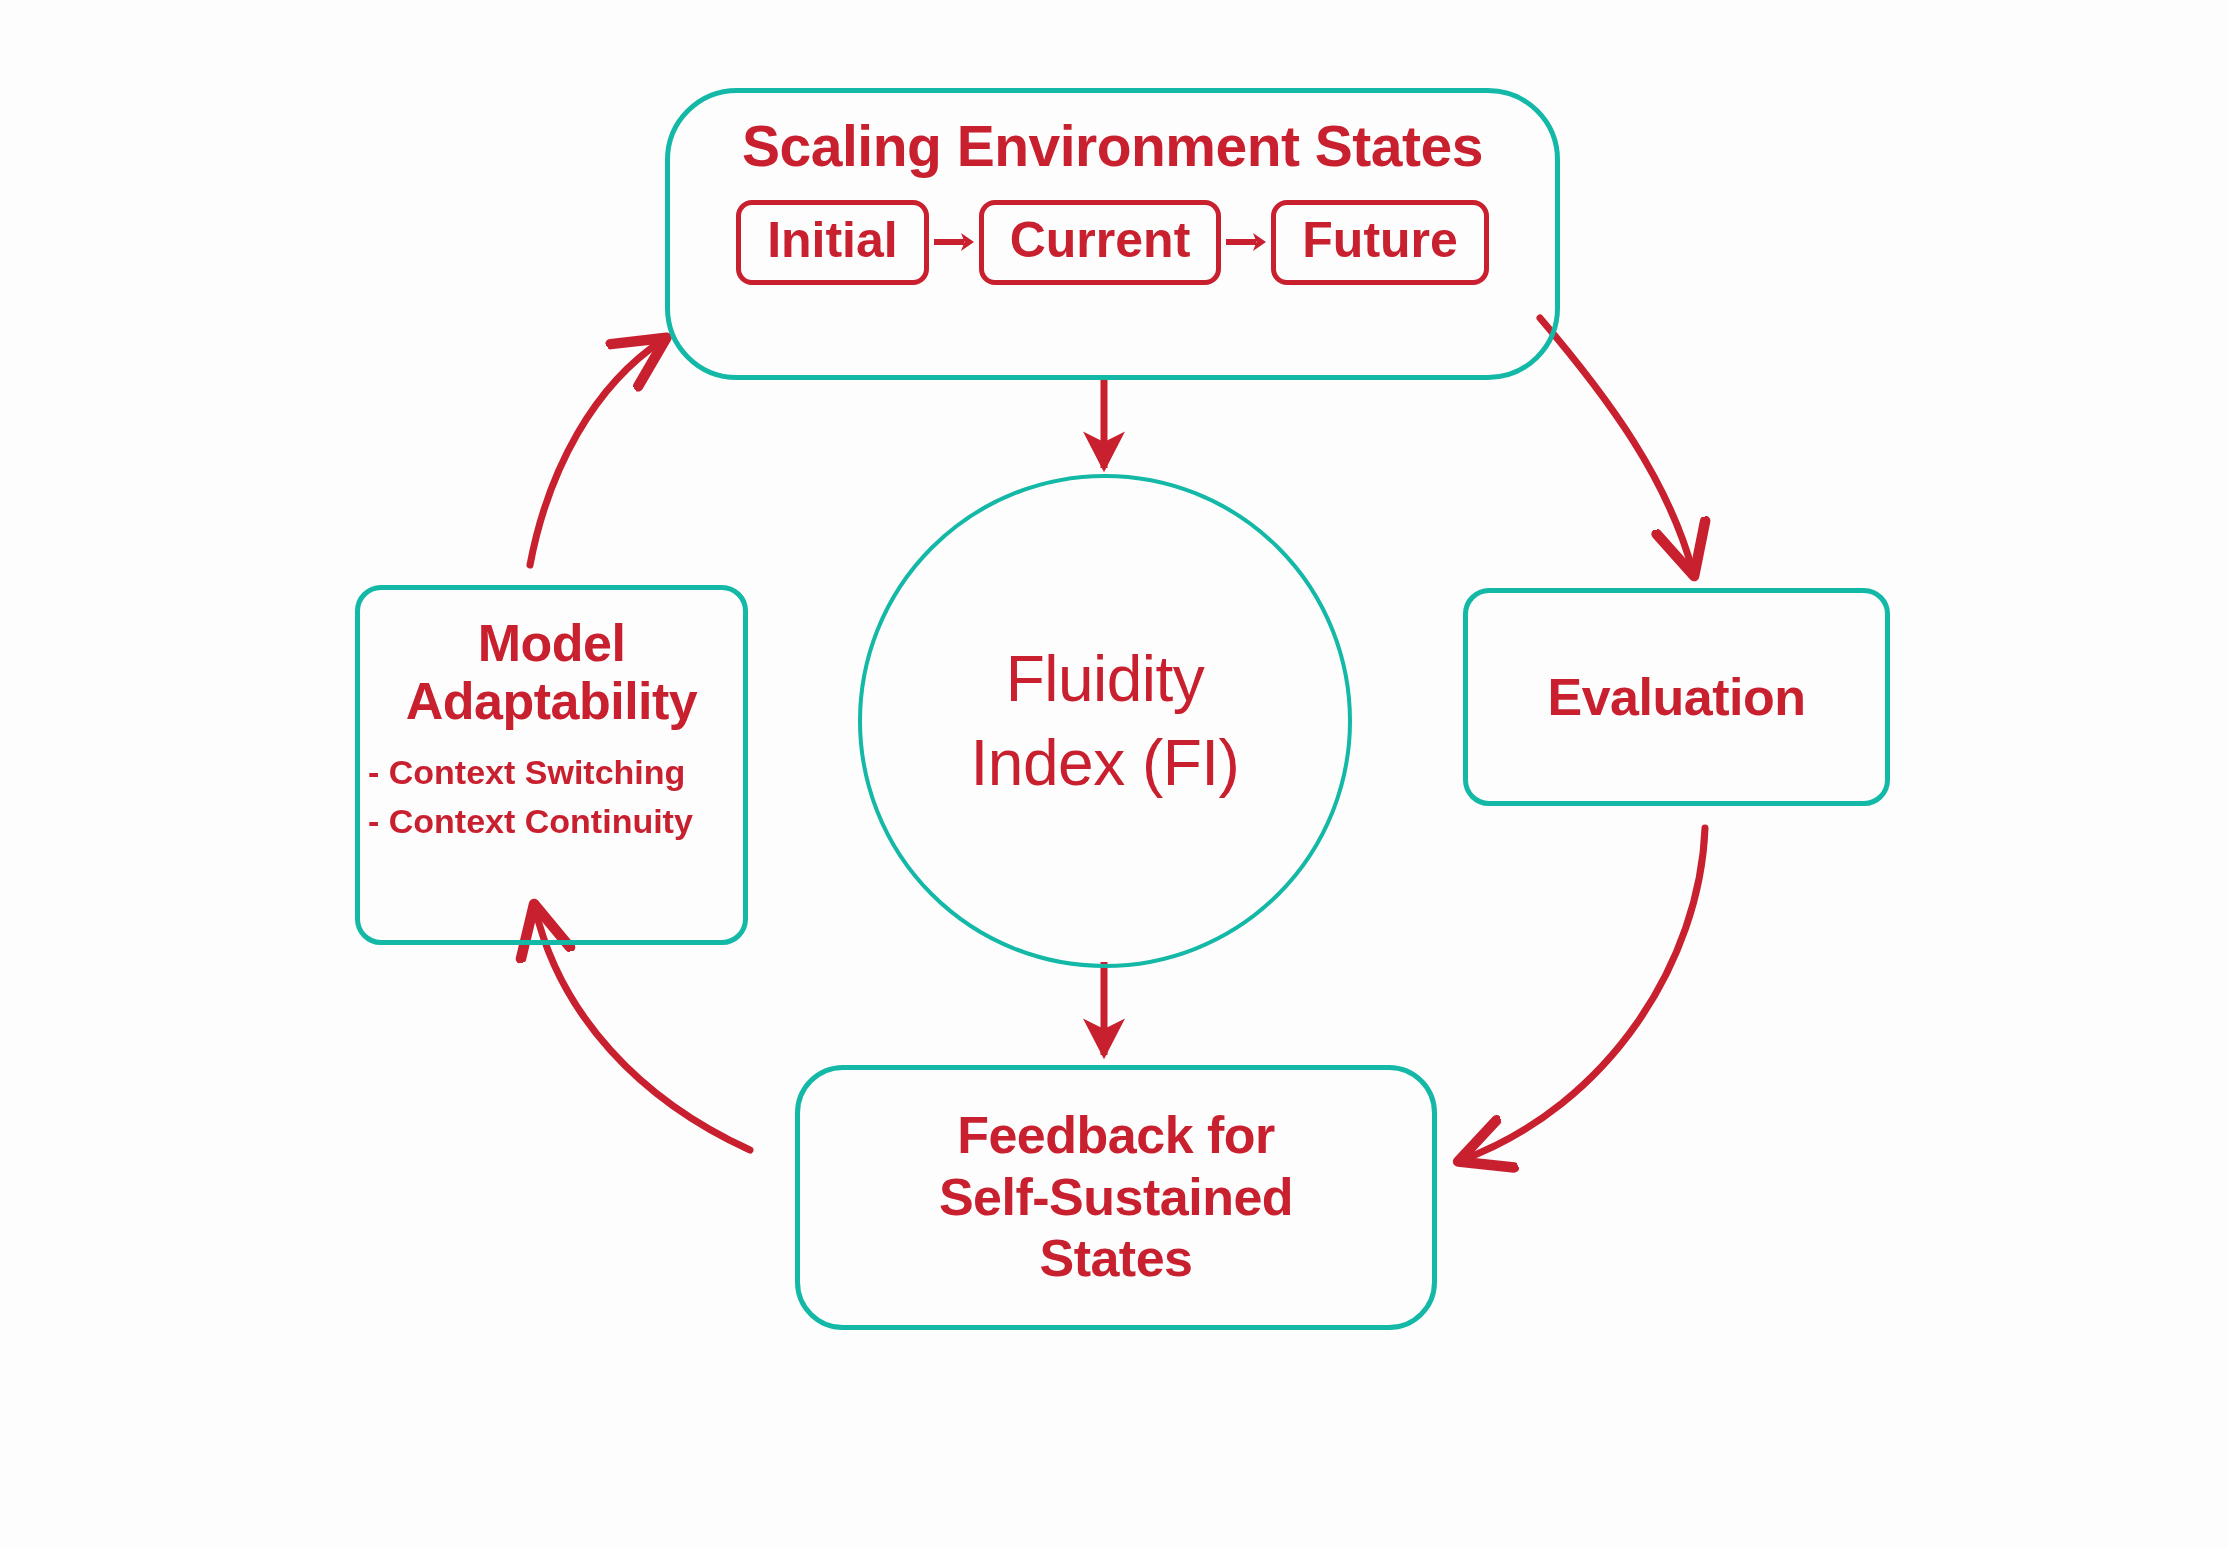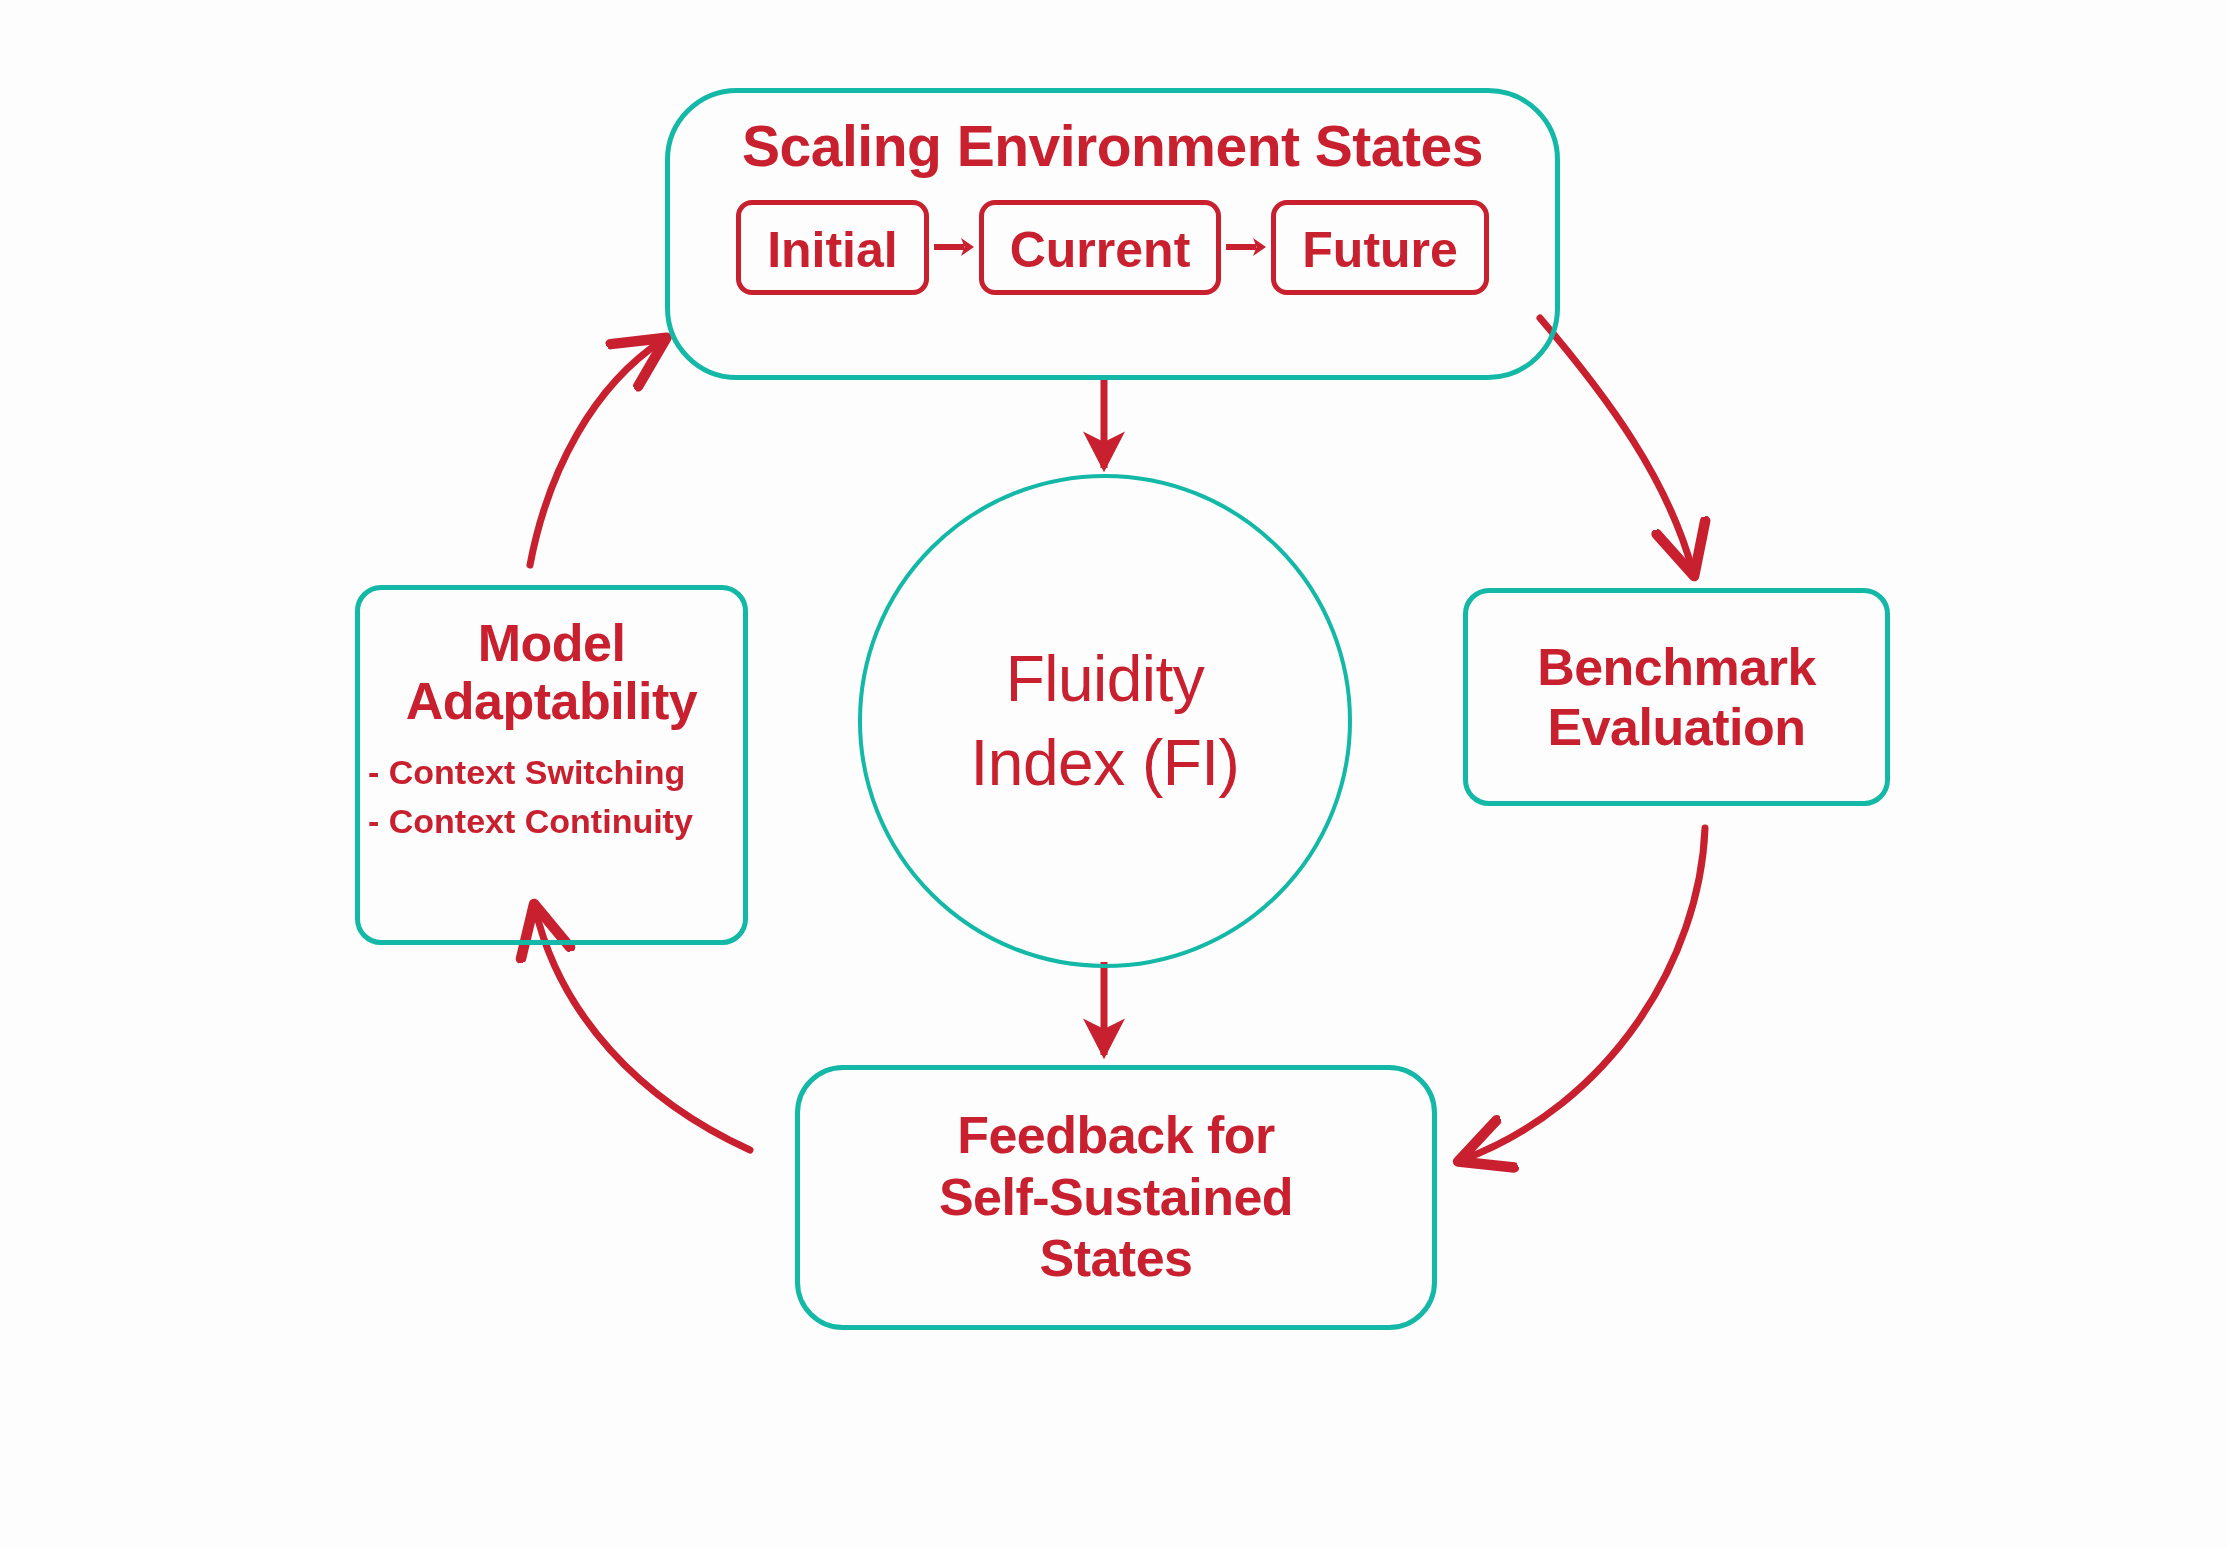--- a/index.html
+++ b/index.html
@@ -65,21 +65,21 @@
     display: flex;
     flex-direction: row;
     align-items: center;
     justify-content: center;
     margin-top: 22px;
   }
   .state-chip {
     box-sizing: border-box;
     border: 5px solid #C8202E;
     border-radius: 16px;
-    padding: 16px 26px 10px 26px;
+    padding: 6px 26px 10px 26px;
     font-size: 50px;
     font-weight: 600;
     line-height: 1.18;
     color: #C8202E;
     white-space: nowrap;
   }
   .chip-arrow {
     width: 46px;
     height: 30px;
     margin: 0 2px;
@@ -228,21 +228,20 @@
     <div class="box-title">Model</div>
     <div class="box-title">Adaptability</div>
 
     <div id="adaptability-bullets">
       <div class="bullet">- Context Switching</div>
       <div class="bullet">- Context Continuity</div>
     </div>
   </div>
 
   <div class="node" id="benchmark-evaluation">
-    <div class="box-title">Benchmark</div>
     <div class="box-title">Evaluation</div>
   </div>
 
   <div class="node" id="feedback-box">
     <div class="box-title">Feedback for</div>
     <div class="box-title">Self-Sustained</div>
     <div class="box-title">States</div>
   </div>
 
 </div>

